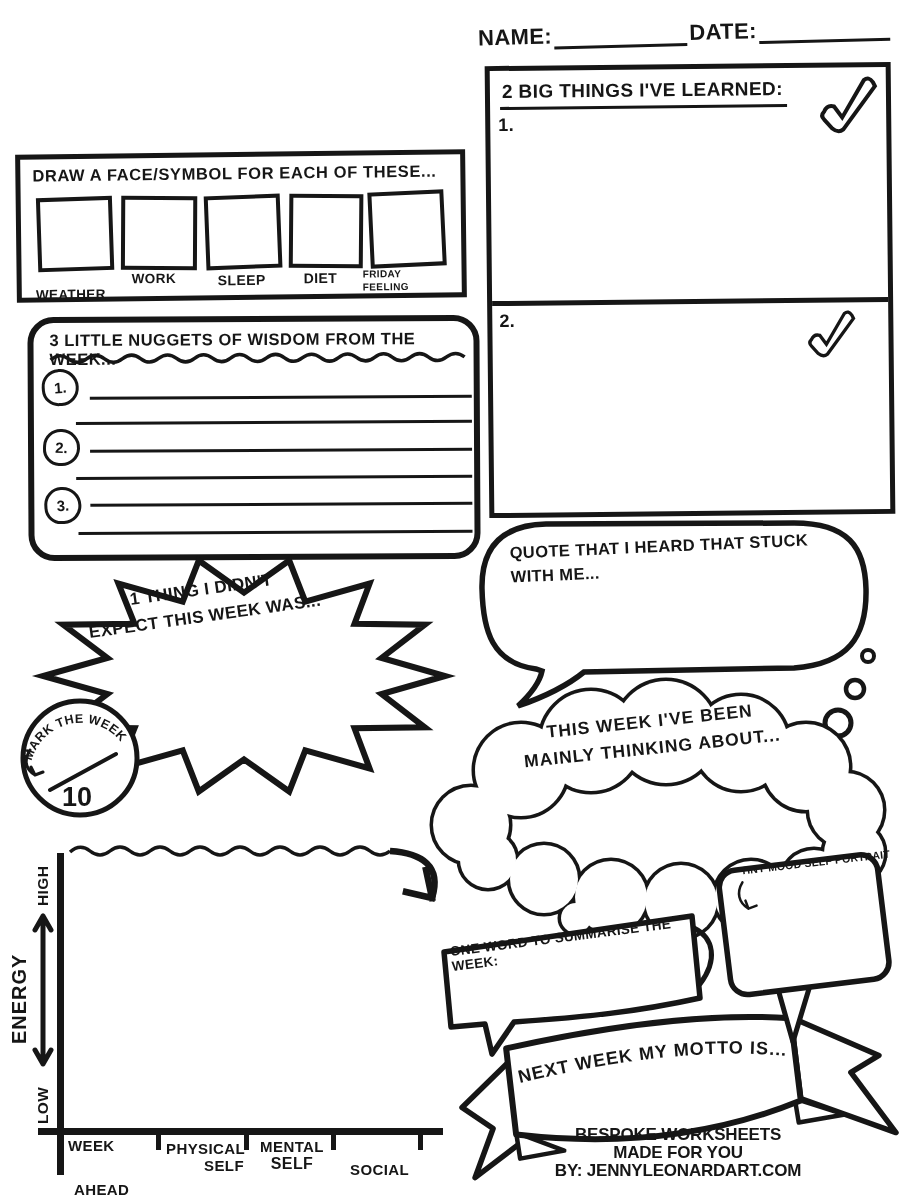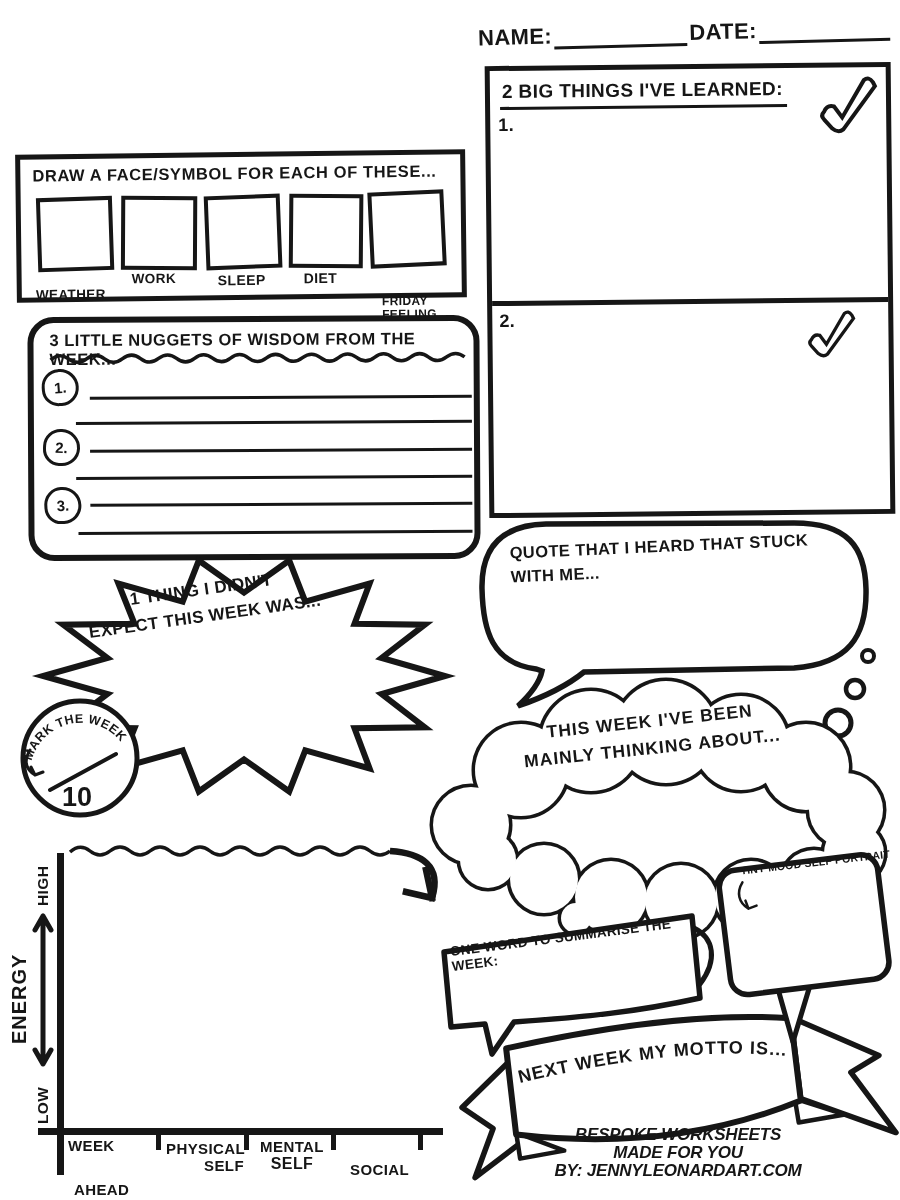--- a/index.html
+++ b/index.html
@@ -19,21 +19,21 @@
              3px 3px 0 var(--ink), 4px 4px 0 var(--ink), 5px 5px 0 var(--ink), 6px 6px 0 var(--ink); }
   .title .l2 { word-spacing:14px; }
 
   .fill-line { border-bottom:3.5px solid var(--ink); height:26px; }
   .box { border:5.5px solid var(--ink); background:#fff; }
   .sq { border:4px solid var(--ink); background:#fff; }
   .numcircle { width:37px; height:37px; border:3.5px solid var(--ink); border-radius:48% 52% 50% 46%;
                font-weight:bold; font-size:15px; display:flex; align-items:center; justify-content:center; background:#fff; }
   .nline { border-top:3px solid var(--ink); }
   .vert { transform:rotate(-90deg); transform-origin:left top; white-space:nowrap; }
-  .footer { font-weight:bold; font-style:italic; font-size:17px; line-height:1.05; text-align:center; letter-spacing:-0.2px; }
+  .footer { font-weight:bold; font-size:17px; line-height:1.05; text-align:center; letter-spacing:-0.2px; }
   .fillzone { background:transparent; }
 </style>
 </head>
 <body>
 
 <div class="page">
 
 
   <div class="abs" style="left:478px; top:20px; width:414px; transform:rotate(-1.5deg); display:flex; align-items:flex-end;">
     <span class="h" style="font-size:22px;">NAME:</span>
@@ -61,21 +61,21 @@
     <div class="abs h" style="left:12px; top:7px; font-size:16.5px; letter-spacing:.6px;">DRAW A FACE/SYMBOL FOR EACH OF THESE...</div>
     <div class="abs sq" style="left:16px;  top:38px; width:76px; height:74px; transform:rotate(-1.2deg);"></div>
     <div class="abs sq" style="left:100px; top:38px; width:76px; height:74px; transform:rotate(1deg);"></div>
     <div class="abs sq" style="left:184px; top:38px; width:76px; height:74px; transform:rotate(-1.5deg);"></div>
     <div class="abs sq" style="left:268px; top:38px; width:74px; height:74px; transform:rotate(1.2deg);"></div>
     <div class="abs sq" style="left:348px; top:36px; width:76px; height:76px; transform:rotate(-2deg);"></div>
     <div class="abs h" style="left:14px;  top:116px; font-size:13.5px;margin-top:12px;">WEATHER</div>
     <div class="abs h" style="left:110px; top:113px; font-size:13.5px;">WORK</div>
     <div class="abs h" style="left:196px; top:115px; font-size:14px;">SLEEP</div>
     <div class="abs h" style="left:282px; top:114px; font-size:14px;">DIET</div>
-    <div class="abs h" style="left:360px; top:112px; font-size:12px; width:70px; line-height:13px;margin-top:28px;">FRIDAY FEELING</div>
+    <div class="abs h" style="left:341px; top:112px; font-size:10px; width:70px; line-height:13px;">FRIDAY FEELING</div>
   </div>
 
   <div class="abs box" style="left:28px; top:316px; width:452px; height:244px; border-width:6px; border-radius:26px; transform:rotate(-0.3deg); z-index:4;">
     <div class="abs h" style="left:16px; top:8px; font-size:16.5px; letter-spacing:.5px;">3 LITTLE NUGGETS OF WISDOM FROM THE WEEK...</div>
     <svg class="abs" style="left:14px; top:28px;" width="420" height="14" viewBox="0 0 420 14">
       <path d="M3,9 q9,-8 18,-1 t18,0 t18,0 t18,0 t18,0 t18,0 t18,0 t18,0 t18,0 t18,0 t18,0 t18,0 t18,0 t18,0 t18,0 t18,0 t18,0 t18,0 t18,0 t18,0 t18,0 t18,0 t18,0" fill="none" stroke="#161616" stroke-width="3.5"></path>
     </svg>
     <div class="abs numcircle" style="left:8px;  top:46px; transform:rotate(-4deg);">1.</div>
     <div class="abs numcircle" style="left:9px;  top:106px; transform:rotate(3deg);">2.</div>
     <div class="abs numcircle" style="left:10px; top:164px; transform:rotate(-3deg);">3.</div>

